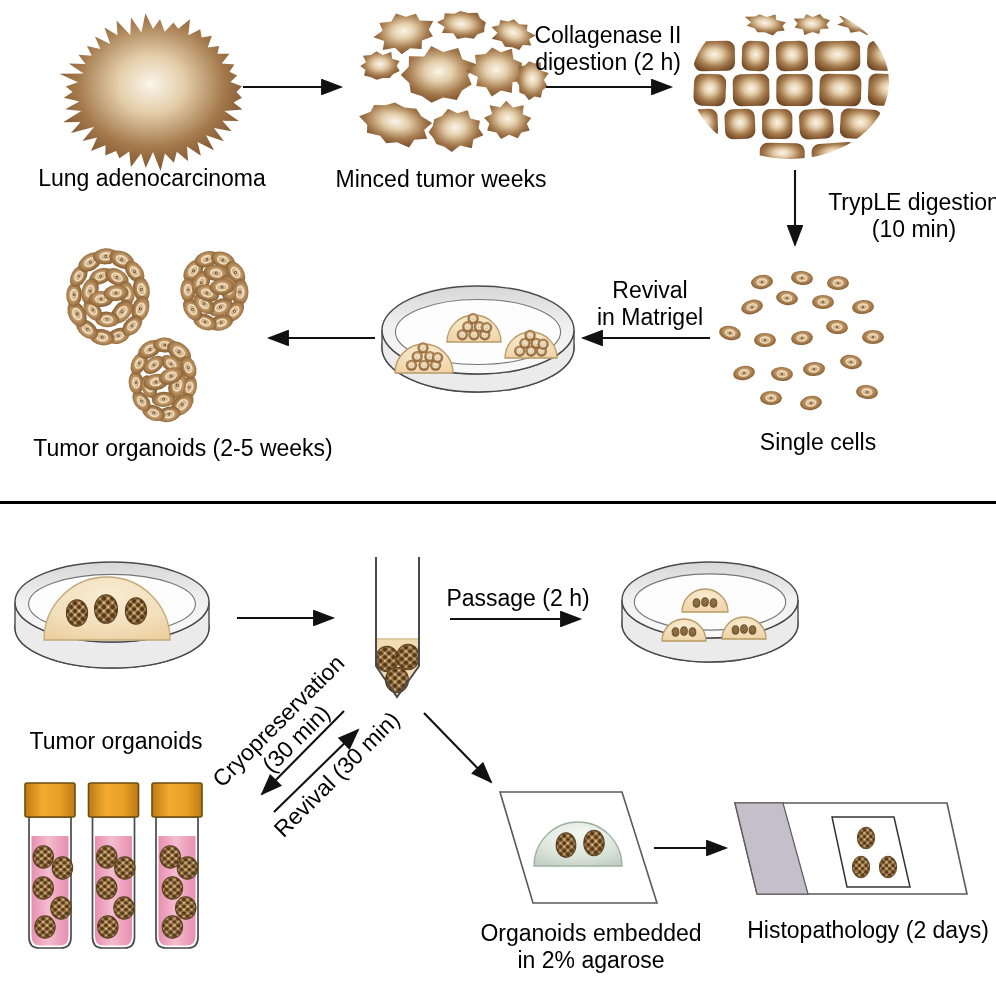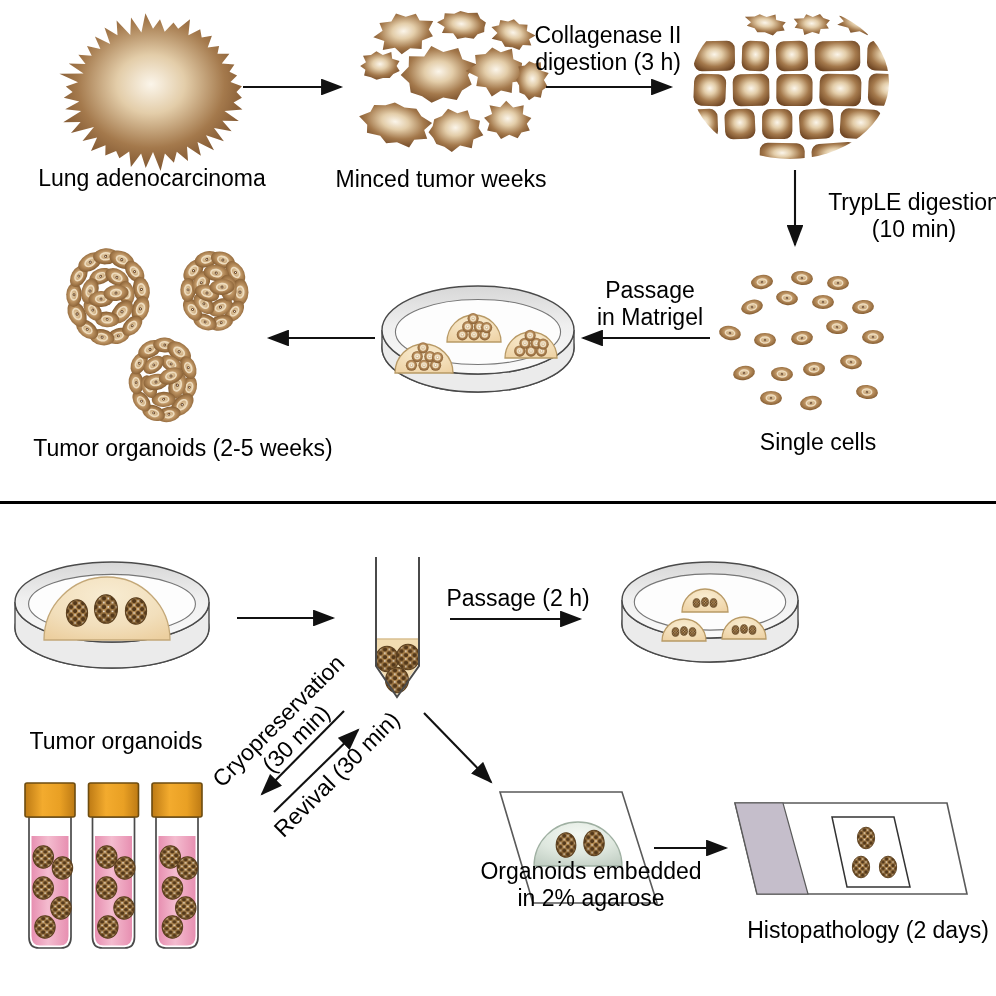--- a/index.html
+++ b/index.html
@@ -361,33 +361,33 @@
         <line x1="654" y1="848" x2="726" y2="848" stroke="#111" stroke-width="2.1" marker-end="url(#ah)"></line>
       </g>
     </svg>
 
   <div class="divider"></div>
 
   <div>
     <div class="lbl" style="left:22px;top:165px;width:260px">Lung adenocarcinoma</div>
     <div class="lbl" style="left:331px;top:166px;width:220px">Minced tumor weeks</div>
     <div class="lbl" style="left:518px;top:22px;width:180px">Collagenase II
-digestion (3 h)</div>
+digestion (2 h)</div>
     <div class="lbl" style="left:816px;top:189px;width:196px">TrypLE digestion
 (10 min)</div>
     <div class="lbl" style="left:745px;top:429px;width:146px">Single cells</div>
-    <div class="lbl" style="left:577px;top:277px;width:146px">Passage
+    <div class="lbl" style="left:577px;top:277px;width:146px">Revival
 in Matrigel</div>
     <div class="lbl" style="left:13px;top:435px;width:340px">Tumor organoids (2-5 weeks)</div>
   </div>
 
   <div>
     <div class="lbl" style="left:11px;top:728px;width:210px">Tumor organoids</div>
     <div class="lbl" style="left:435px;top:585px;width:166px">Passage (2 h)</div>
     <div class="lbl" style="left:190px;top:705px;width:195px;transform:rotate(-45deg);line-height:25px">Cryopreservation
 (30 min)</div>
     <div class="lbl" style="left:242px;top:761px;width:190px;transform:rotate(-45deg)">Revival (30 min)</div>
-    <div class="lbl" style="left:475px;top:858px;width:232px">Organoids embedded
+    <div class="lbl" style="left:475px;top:920px;width:232px">Organoids embedded
 in 2% agarose</div>
     <div class="lbl" style="left:733px;top:917px;width:270px">Histopathology (2 days)</div>
   </div>
 
 </div>
 
 </body></html>

